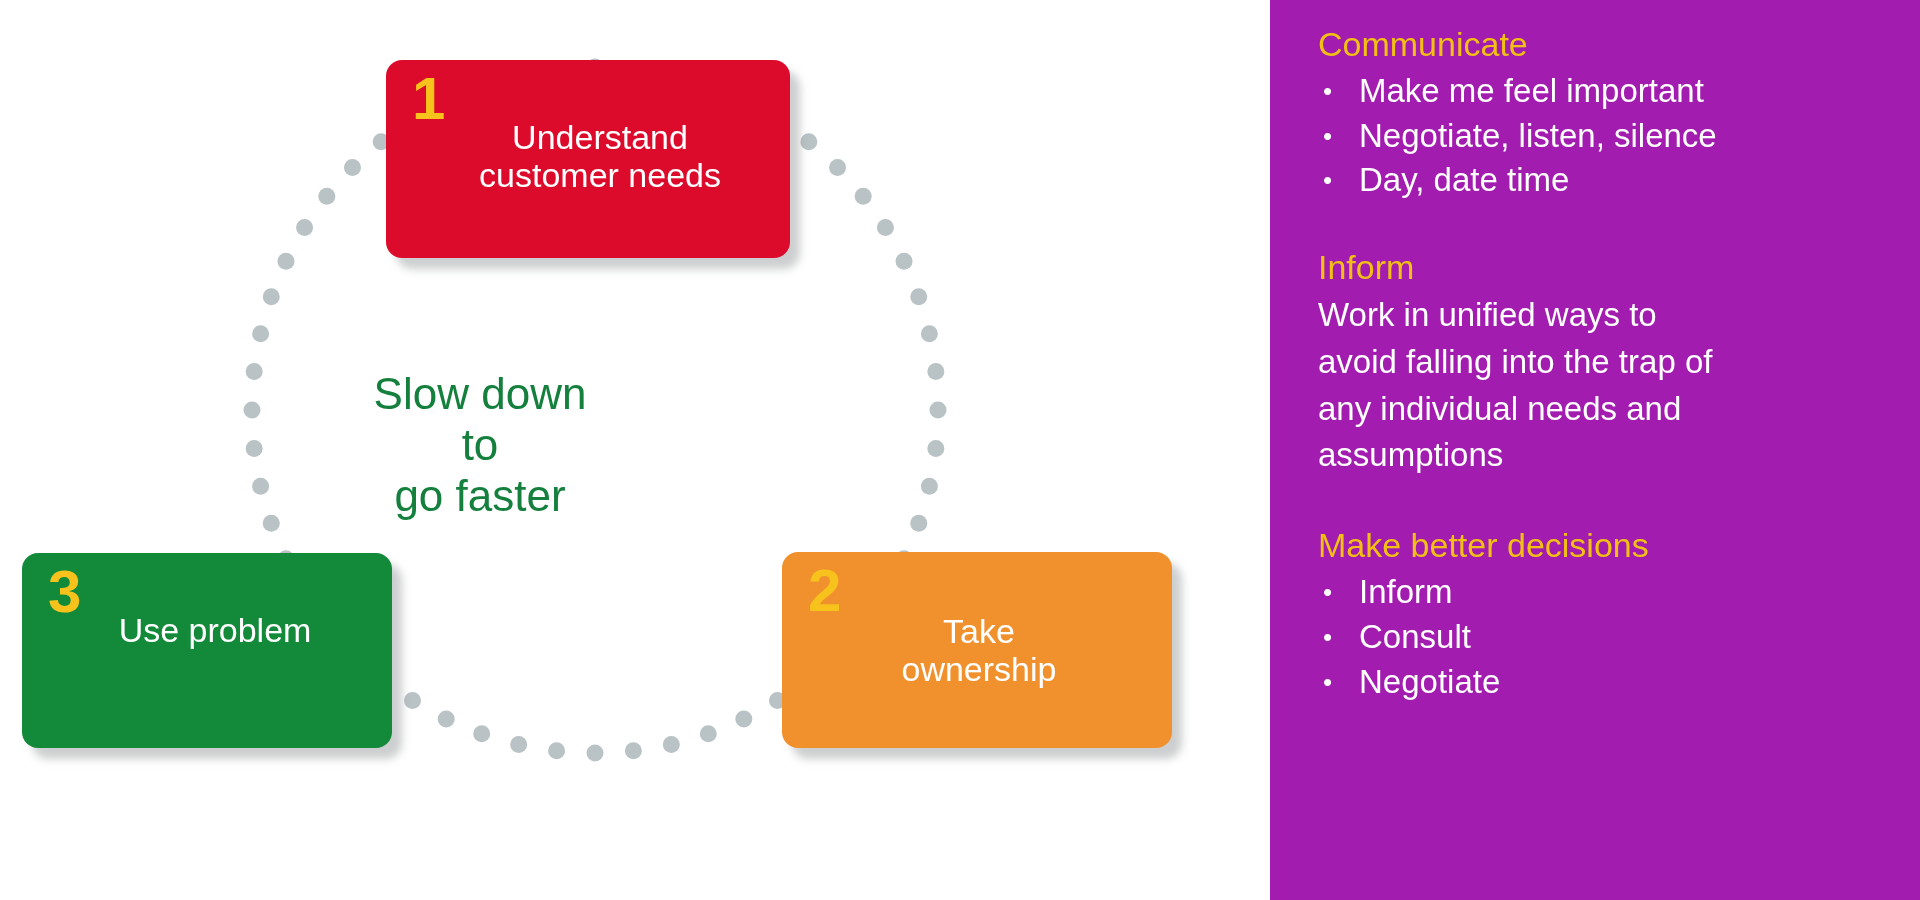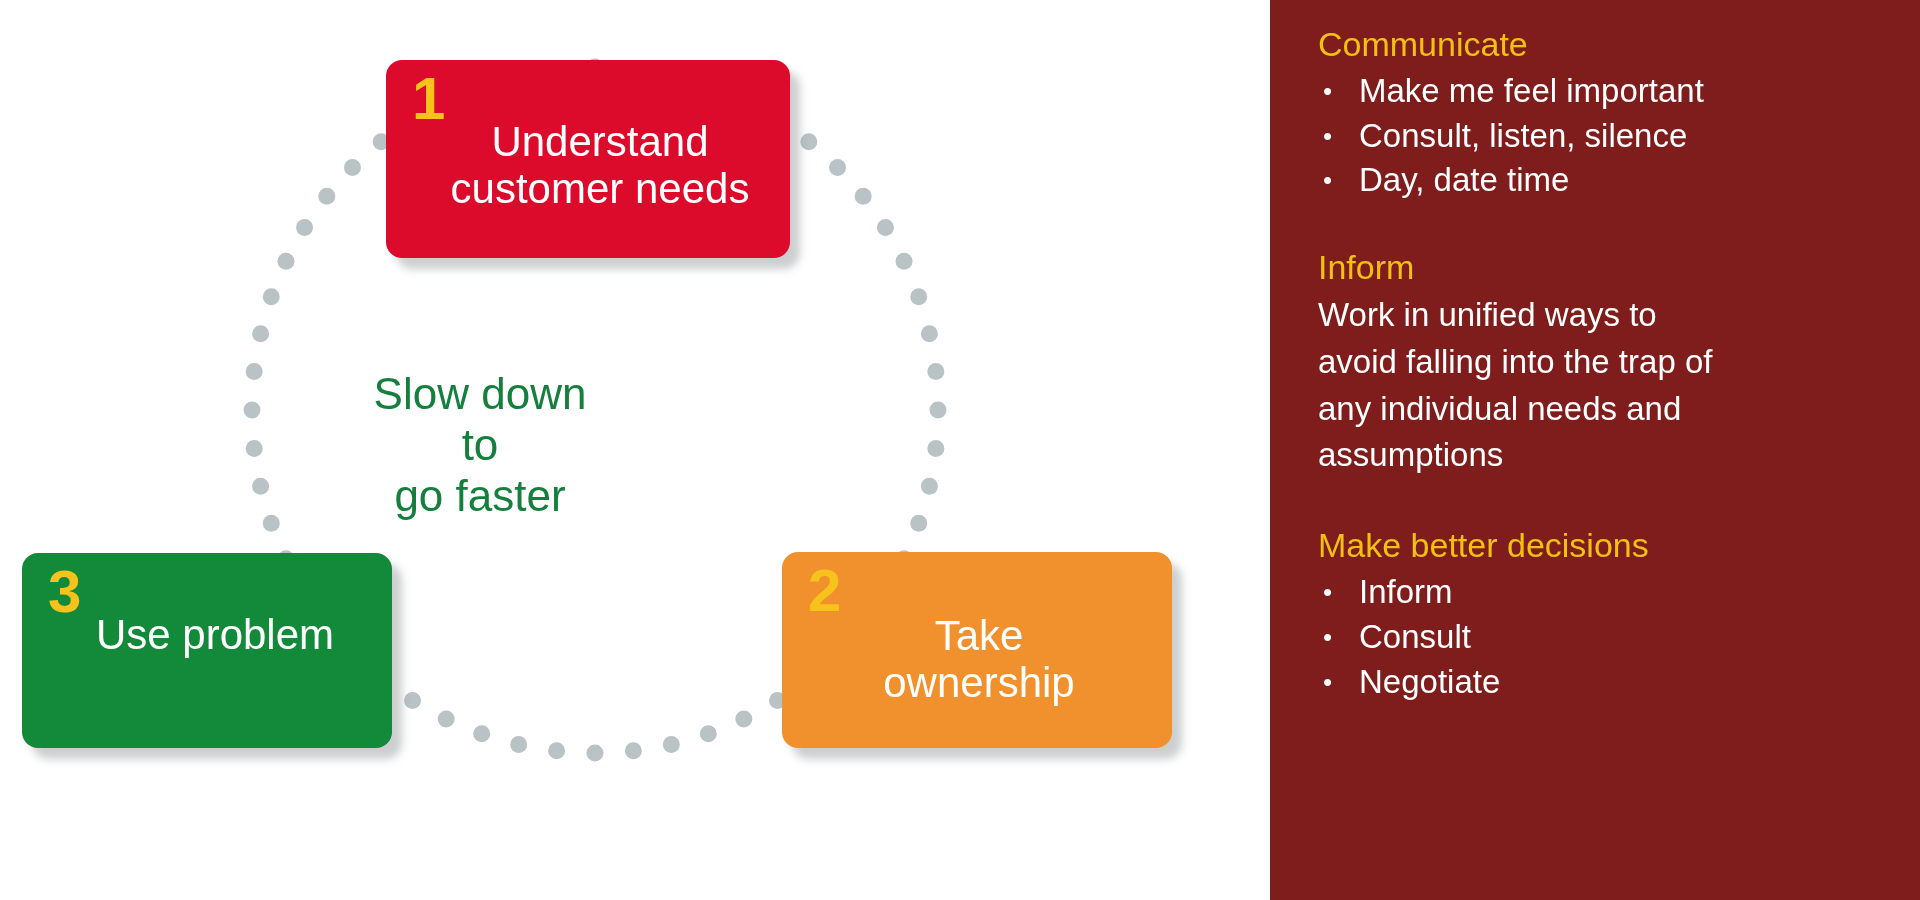--- a/index.html
+++ b/index.html
@@ -46,21 +46,21 @@
     font-size: 60px;
     font-weight: bold;
     color: #F7C21B;
     line-height: 1.1;
     letter-spacing: -1px;
   }
   .cycle-label {
     position: absolute;
     left: 0; right: 0;
     text-align: center;
-    font-size: 42px;
+    font-size: 34px;
     line-height: 1.13;
     color: #ffffff;
     font-weight: normal;
   }
 
   #box-1 {
     left: 386px; top: 60px;
     width: 404px; height: 198px;
     background: #DD0B2B;
   }
@@ -91,21 +91,21 @@
     line-height: 1.16;
   }
   #center-text .cline { display: block; white-space: pre; }
 
   
   #side-panel {
     position: absolute;
     left: 1270px; top: 0;
     width: 650px;
     height: 900px;
-    background: #7f1d1d;
+    background: #a21caf;
     box-sizing: border-box;
     padding: 22px 40px 0 48px;
     color: #ffffff;
   }
   .panel-section { margin-bottom: 0; }
   .panel-heading {
     color: #F2C014;
     font-size: 34px;
     line-height: 1.32;
     margin: 0 0 2px 0;
@@ -240,21 +240,21 @@
 
   <div class="panel-section">
     <div class="panel-heading">Communicate</div>
     <ul class="panel-bullets">
       <li>
         <span class="bullet-dot">•</span>
         <span class="bullet-text">Make me feel important</span>
       </li>
       <li>
         <span class="bullet-dot">•</span>
-        <span class="bullet-text">Consult, listen, silence</span>
+        <span class="bullet-text">Negotiate, listen, silence</span>
       </li>
       <li>
         <span class="bullet-dot">•</span>
         <span class="bullet-text">Day, date time</span>
       </li>
     </ul>
   </div>
 
   <div class="gap-lg"></div>
 

